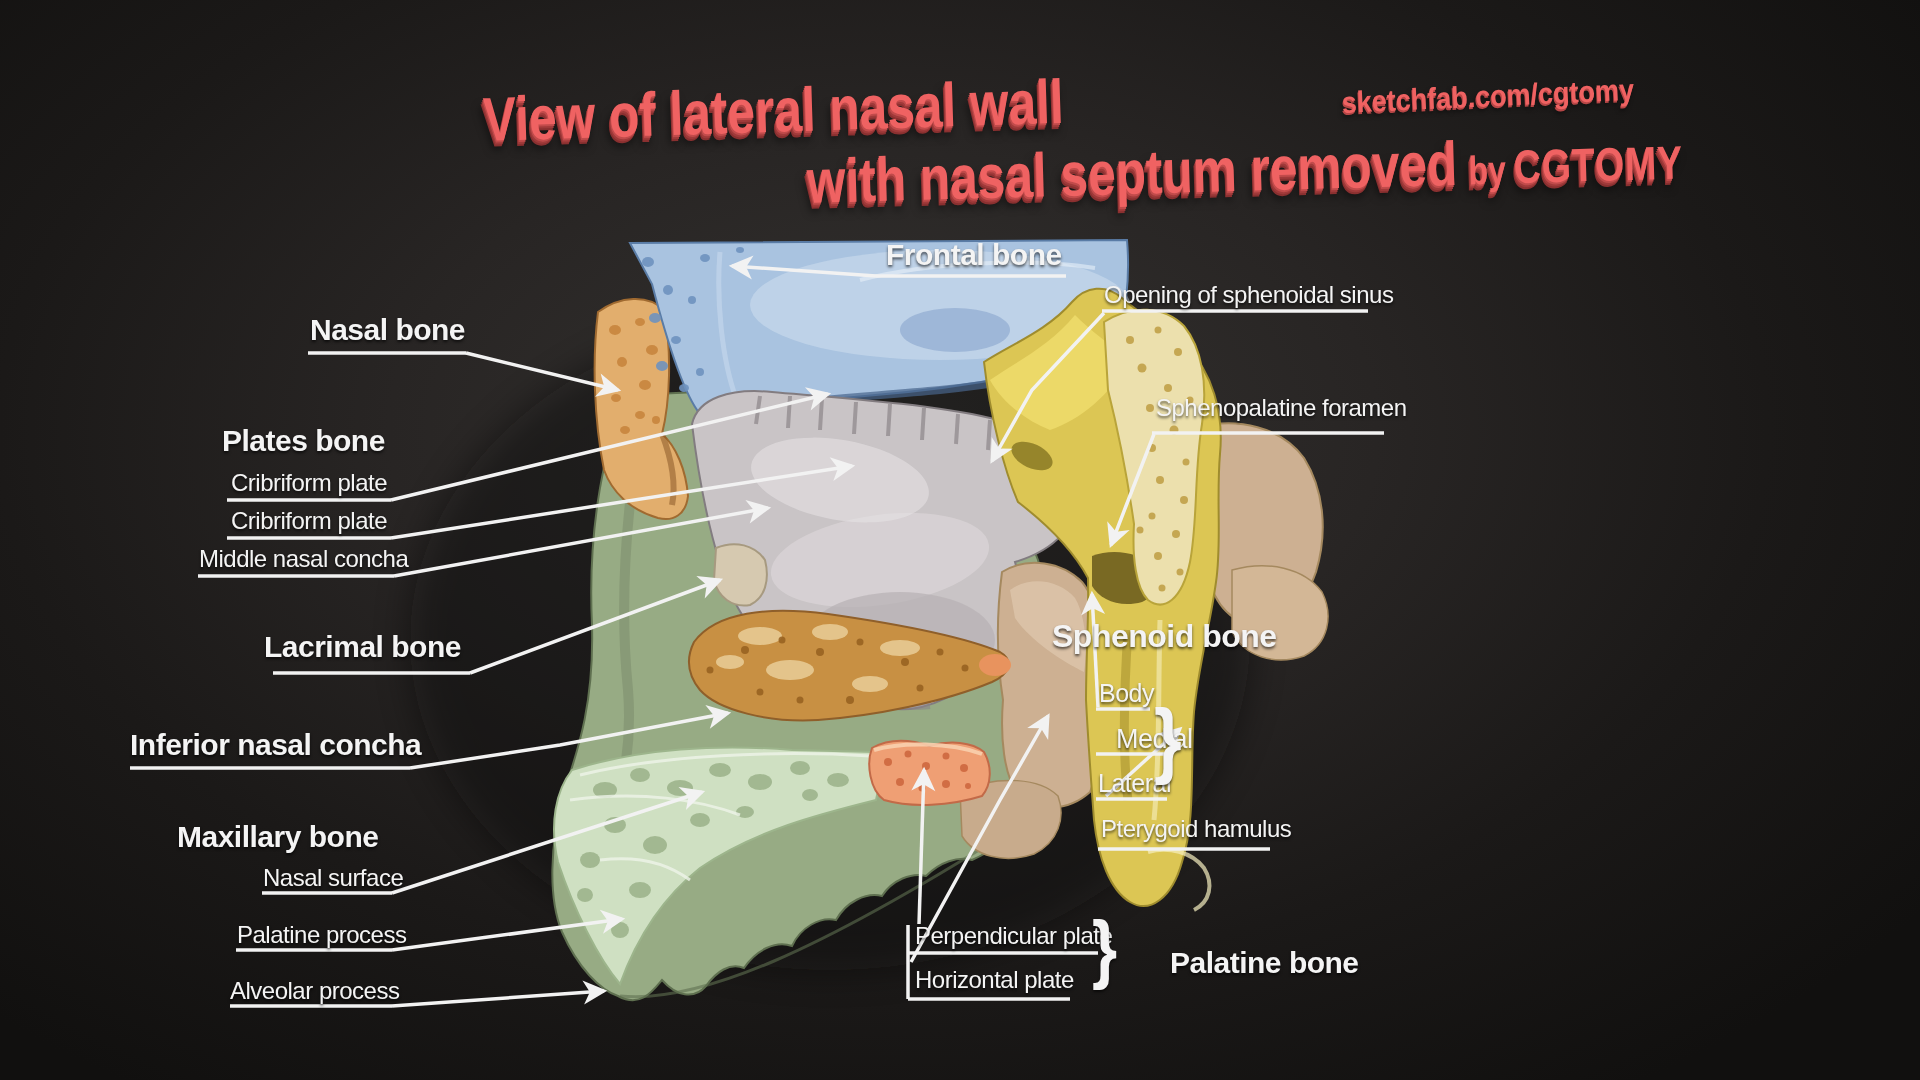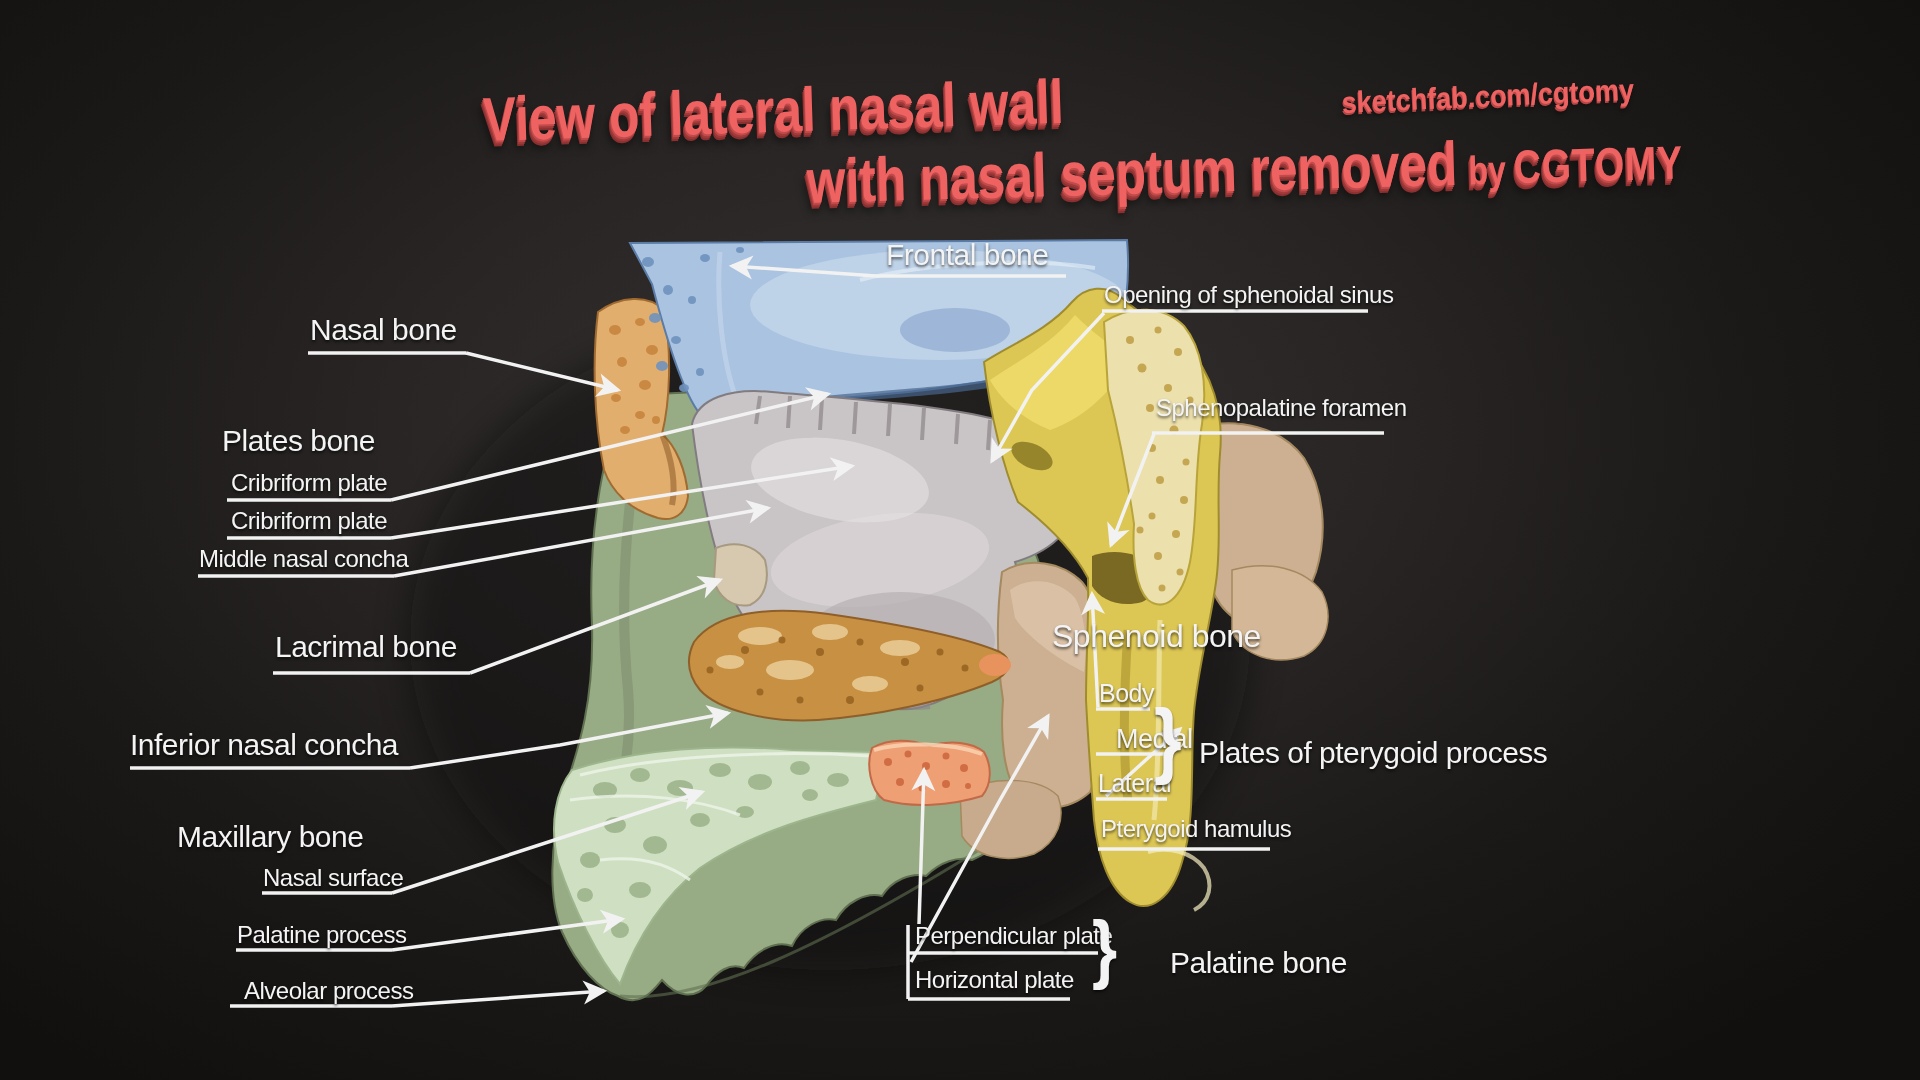--- a/index.html
+++ b/index.html
@@ -2,21 +2,21 @@
 <html><head>
 <meta charset="utf-8">
 <style>
   html,body{margin:0;padding:0;width:1920px;height:1080px;overflow:hidden;
     font-family:"Liberation Sans",sans-serif;}
   #stage{position:relative;width:1920px;height:1080px;
     background:radial-gradient(ellipse 1300px 800px at 46% 40%, #343230 0%, #282524 38%, #1b1918 68%, #11100f 100%);}
   #model-svg{position:absolute;left:0;top:0;width:1920px;height:1080px;}
   .lbl{position:absolute;color:#f4f4f4;letter-spacing:-0.5px;white-space:nowrap;
     text-shadow:0 2px 3px rgba(0,0,0,.65);line-height:1;}
-  .lbl.big{font-size:30px;}
+  .lbl.big{font-size:30px;font-weight:bold;}
   .lbl.sub{font-size:24px;}
   .brace{position:absolute;color:#f4f4f4;font-weight:bold;line-height:0.9;
     text-shadow:0 2px 3px rgba(0,0,0,.6);transform:scaleX(.85);transform-origin:left center;}
   
   .title3d{position:absolute;color:#ef6262;font-weight:bold;white-space:nowrap;
     text-shadow:-1px 2px 0 #c14b4b,-2px 4px 0 #a03a3a,-3px 6px 0 #8a3030,-4px 9px 10px rgba(0,0,0,.55);}
   #title-line1{left:482px;top:84px;font-size:62px;transform:rotate(-1.8deg) scaleX(.8);transform-origin:left top;}
   #title-line2{left:806px;top:146px;font-size:62px;transform:rotate(-1.6deg) scaleX(.8);transform-origin:left top;}
   #title-line2 .by{font-size:40px;margin-left:14px;}
   #title-line2 .author{font-size:47px;margin-left:10px;letter-spacing:1px;}
@@ -289,32 +289,31 @@
   <div class="title3d" id="watermark">sketchfab.com/cgtomy</div>
 
   <div class="lbl big" style="left:886px;top:240px;">Frontal bone</div>
   <div class="lbl sub" style="left:1104px;top:283px;">Opening of sphenoidal sinus</div>
   <div class="lbl big" style="left:310px;top:315px;">Nasal bone</div>
   <div class="lbl sub" style="left:1156px;top:396px;">Sphenopalatine foramen</div>
   <div class="lbl big" style="left:222px;top:426px;">Plates bone</div>
   <div class="lbl sub" style="left:231px;top:471px;">Cribriform plate</div>
   <div class="lbl sub" style="left:231px;top:509px;">Cribriform plate</div>
   <div class="lbl sub" style="left:199px;top:547px;">Middle nasal concha</div>
-  <div class="lbl big" style="left:275px;top:632px;">Lacrimal bone</div>
+  <div class="lbl big" style="left:264px;top:632px;">Lacrimal bone</div>
   <div class="lbl big" style="left:1052px;top:620px;font-size:32px;">Sphenoid bone</div>
   <div class="lbl sub" style="left:1099px;top:681px;font-size:25px;">Body</div>
   <div class="lbl big" style="left:130px;top:730px;text-align:right;">Inferior nasal concha</div>
   <div class="lbl sub" style="left:1100px;top:726px;font-size:27px;padding-left:16px;">Medial</div>
-  <div class="lbl big" style="left:1199px;top:738px;">Plates of pterygoid process</div>
   <div class="lbl sub" style="left:1098px;top:771px;font-size:25px;">Lateral</div>
   <div class="lbl sub" style="left:1101px;top:817px;">Pterygoid hamulus</div>
   <div class="lbl big" style="left:177px;top:822px;">Maxillary bone</div>
   <div class="lbl sub" style="left:263px;top:866px;text-align:center;">Nasal surface</div>
   <div class="lbl sub" style="left:237px;top:923px;">Palatine process</div>
   <div class="lbl sub" style="left:915px;top:924px;">Perpendicular plate</div>
   <div class="lbl sub" style="left:915px;top:968px;">Horizontal plate</div>
   <div class="lbl big" style="left:1134px;top:948px;margin-left:36px;">Palatine bone</div>
-  <div class="lbl sub" style="left:244px;top:979px;">Alveolar process</div>
+  <div class="lbl sub" style="left:230px;top:979px;">Alveolar process</div>
 
   <div class="brace" style="left:1154px;top:702px;font-size:84px;">}</div>
   <div class="brace" style="left:1092px;top:914px;font-size:76px;">}</div>
 
 </div>
 
 </body></html>

